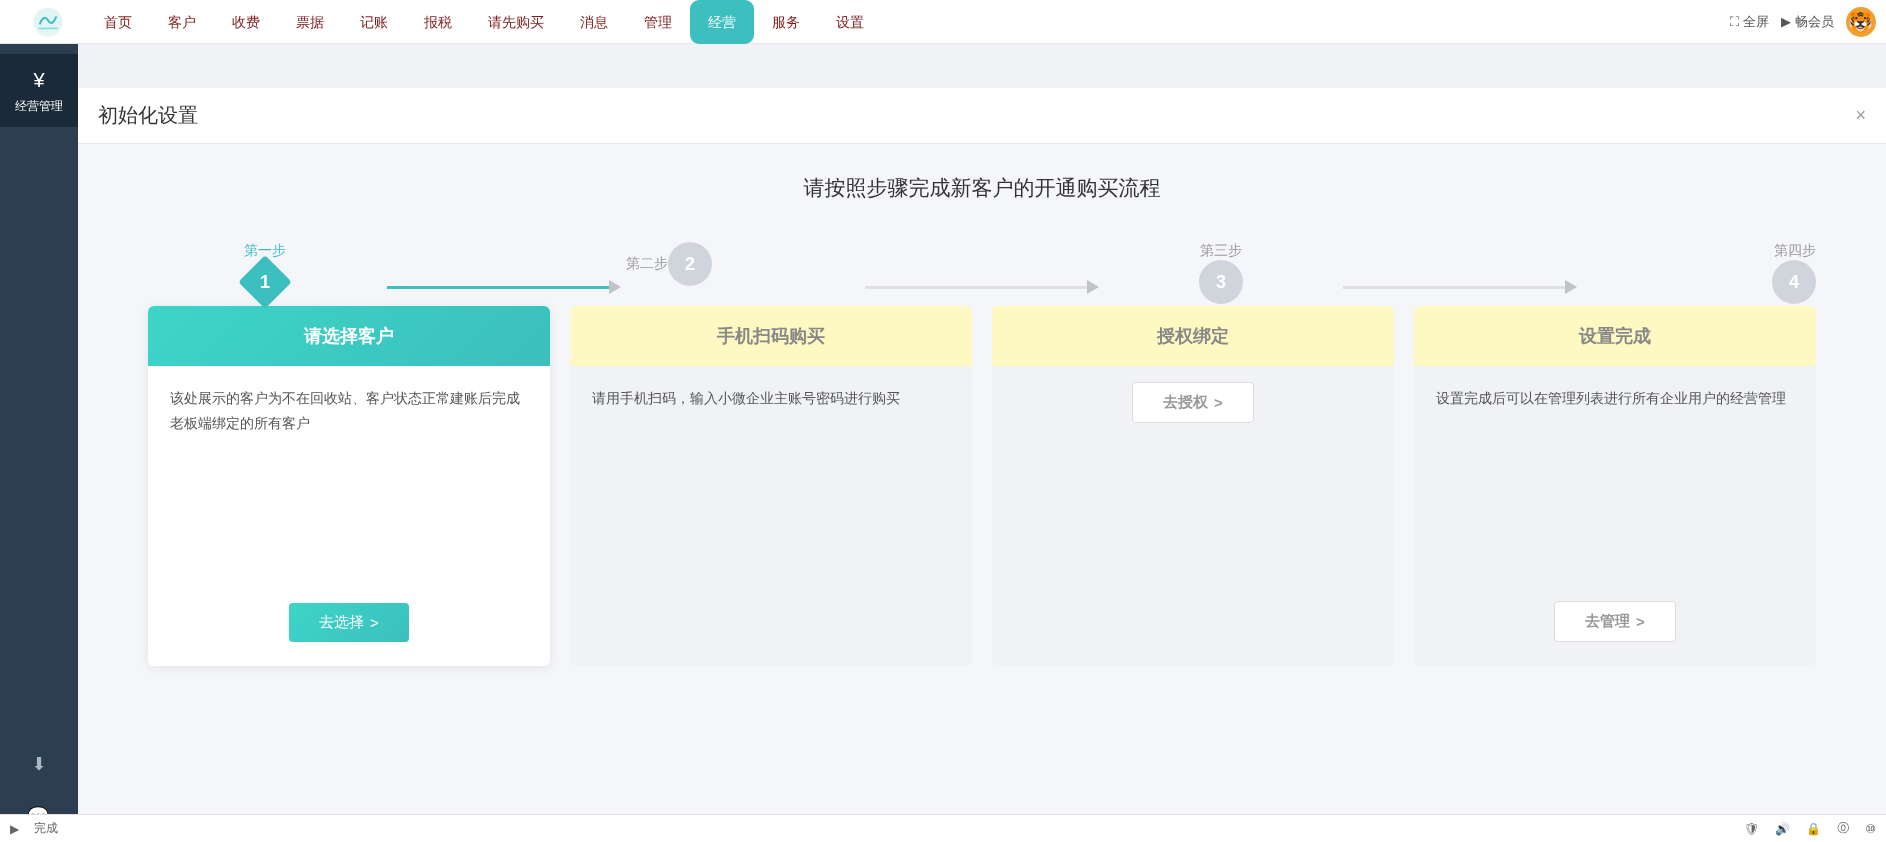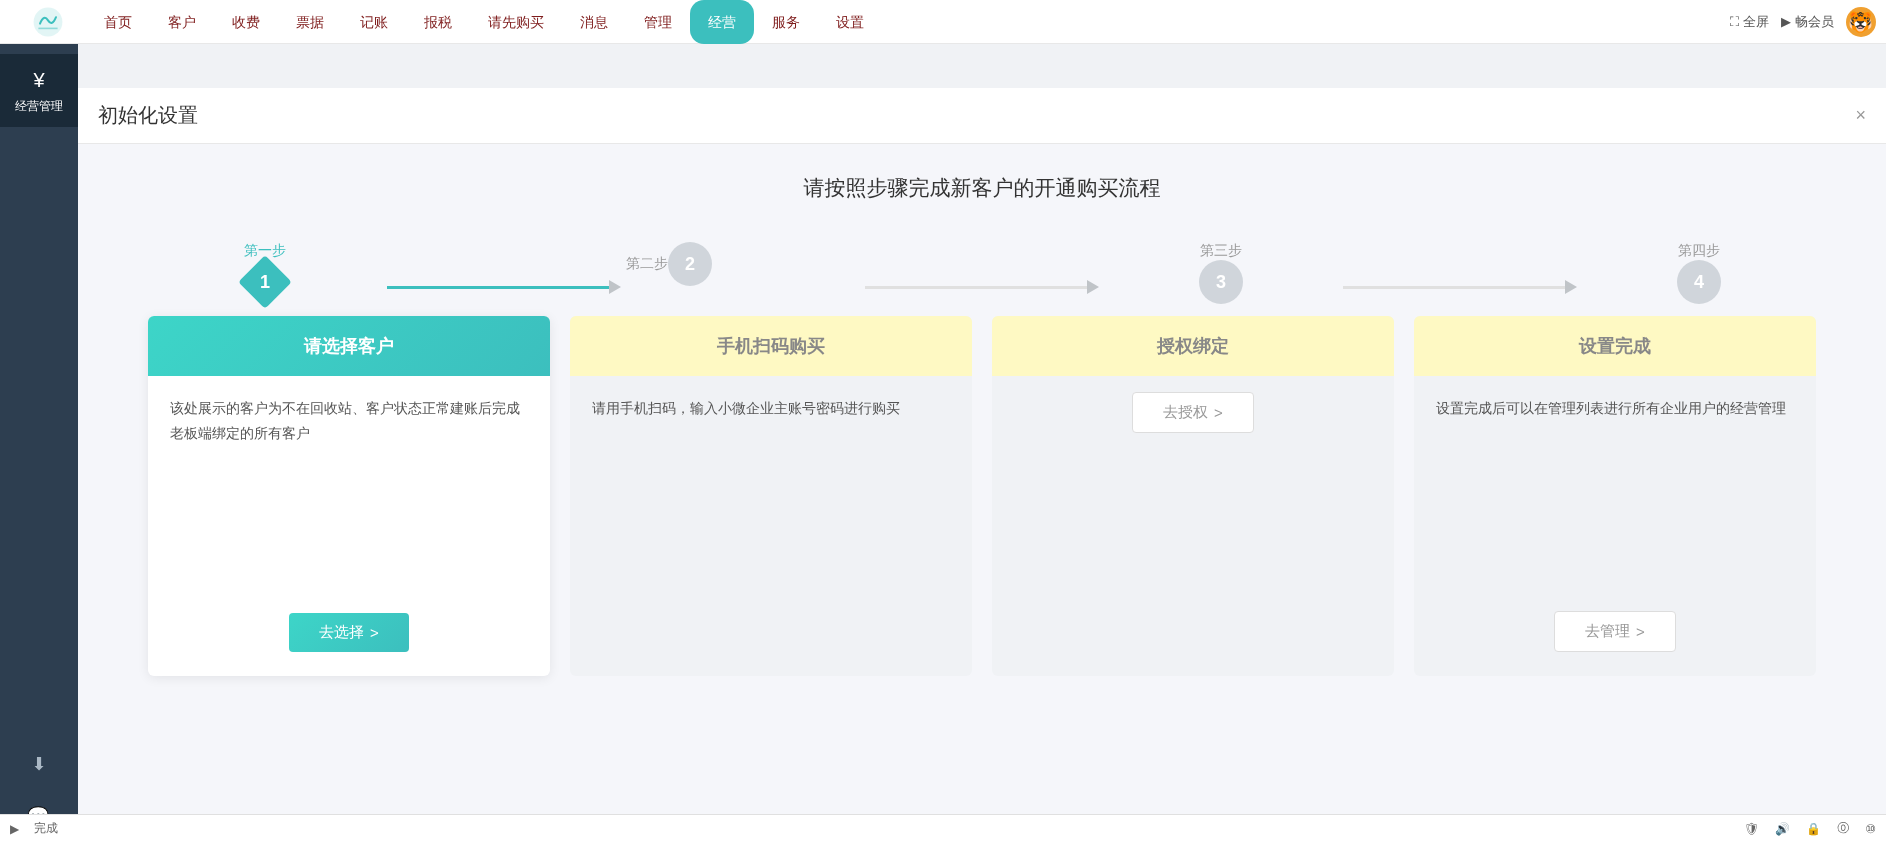--- a/index.html
+++ b/index.html
@@ -15,21 +15,21 @@
     .top-nav .logo {
       width: 76px; display: flex; align-items: center; justify-content: center;
     }
     .top-nav .logo svg { width: 32px; height: 32px; }
     .nav-items { display: flex; align-items: center; flex: 1; }
     .nav-item {
       padding: 0 18px; height: 44px; line-height: 44px;
       font-size: 14px; color: #7f1d1d; cursor: pointer; white-space: nowrap;
     }
     .nav-item.active {
-      background: #3cbfbe; color: #fff; border-radius: 14px;
+      background: #3cbfbe; color: #fff; border-radius: 9px;
     }
     .nav-right { display: flex; align-items: center; gap: 12px; margin-left: auto; }
     .nav-right-item { font-size: 13px; color: #555; display: flex; align-items: center; gap: 4px; cursor: pointer; }
 
     
     .sidebar {
       position: fixed; left: 0; top: 44px; bottom: 0; width: 78px;
       background: #2d3e50; display: flex; flex-direction: column; align-items: center;
       padding-top: 10px;
     }
@@ -140,21 +140,21 @@
 
     .btn-go {
       padding: 10px 30px; border-radius: 4px; font-size: 15px; cursor: pointer;
       border: none; display: flex; align-items: center; gap: 6px;
     }
     .btn-go.active-btn {
       background: linear-gradient(135deg, #3dd5c8, #3cbfbe);
       color: #fff;
     }
     .btn-go.inactive-btn {
-      background: #fff; color: #999; border: 1px solid #ddd;
+      background: #fff; color: #999; border: 1px solid #ddd; font-weight: bold;
     }
 
     
     .status-bar {
       position: fixed; bottom: 0; left: 0; right: 0;
       height: 28px; background: #fff; border-top: 1px solid #e0e0e0;
       display: flex; align-items: center; padding: 0 10px;
       font-size: 12px; color: #666;
     }
     .status-bar .status-left { display: flex; align-items: center; gap: 8px; }
@@ -261,28 +261,28 @@
       <div style="flex:1; display:flex; flex-direction:column; align-items:center;">
         <div class="step-label">第三步</div>
         <div class="step-circle inactive">3</div>
       </div>
 
       <div style="flex:1; display:flex; align-items:center; margin-top:38px; padding: 0 5px;">
         <div style="flex:1; height:3px; background:#e0e0e0;"></div>
         <div style="width:0;height:0;border-top:7px solid transparent;border-bottom:7px solid transparent;border-left:12px solid #c0c4c8;"></div>
       </div>
 
-      <div style="flex:1; display:flex; flex-direction:column; align-items:center;">
+      <div style="flex:1; display:flex; flex-direction:column; align-items:flex-end;">
         <div class="step-label">第四步</div>
         <div class="step-circle inactive">4</div>
       </div>
 
     </div>
 
-    <div class="cards-row" style="margin-top:12px; padding: 0; justify-content: flex-end;">
+    <div class="cards-row" style="margin-top:2px; padding: 0; justify-content: flex-end;">
 
       <div class="step-card active-card">
         <div class="card-header active-header">请选择客户</div>
         <div class="card-body">该处展示的客户为不在回收站、客户状态正常建账后完成老板端绑定的所有客户</div>
         <div class="card-footer">
           <button class="btn-go active-btn">
             <span>去选择</span>
             <span>&gt;</span>
           </button>
         </div>

